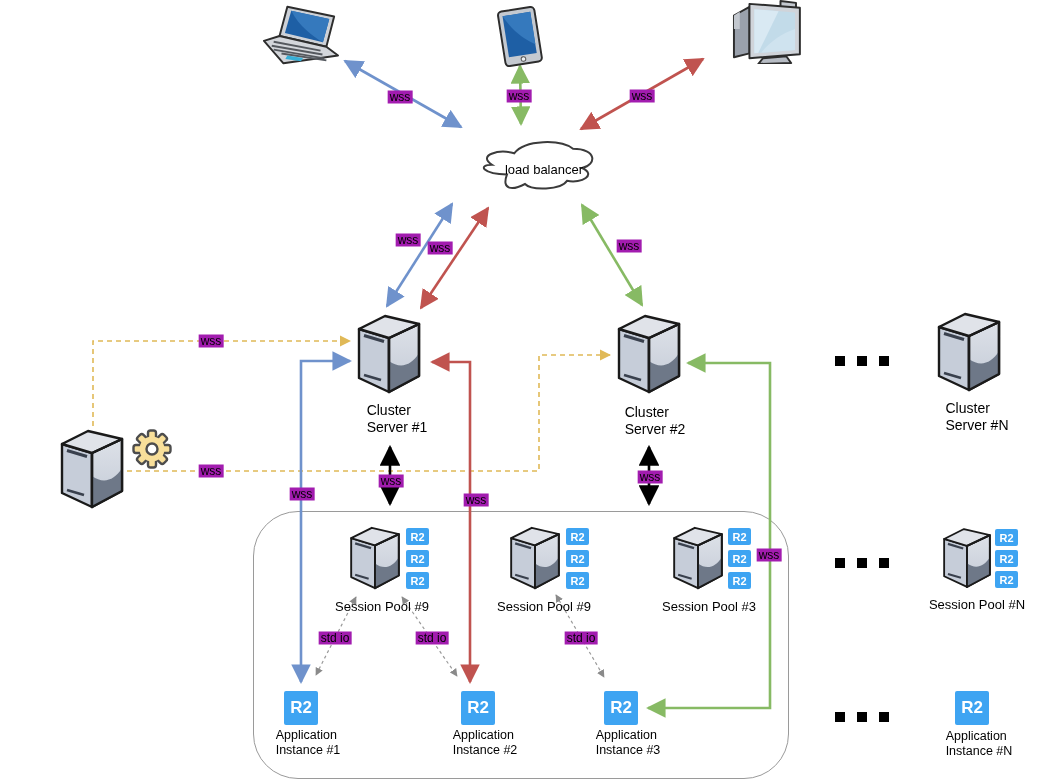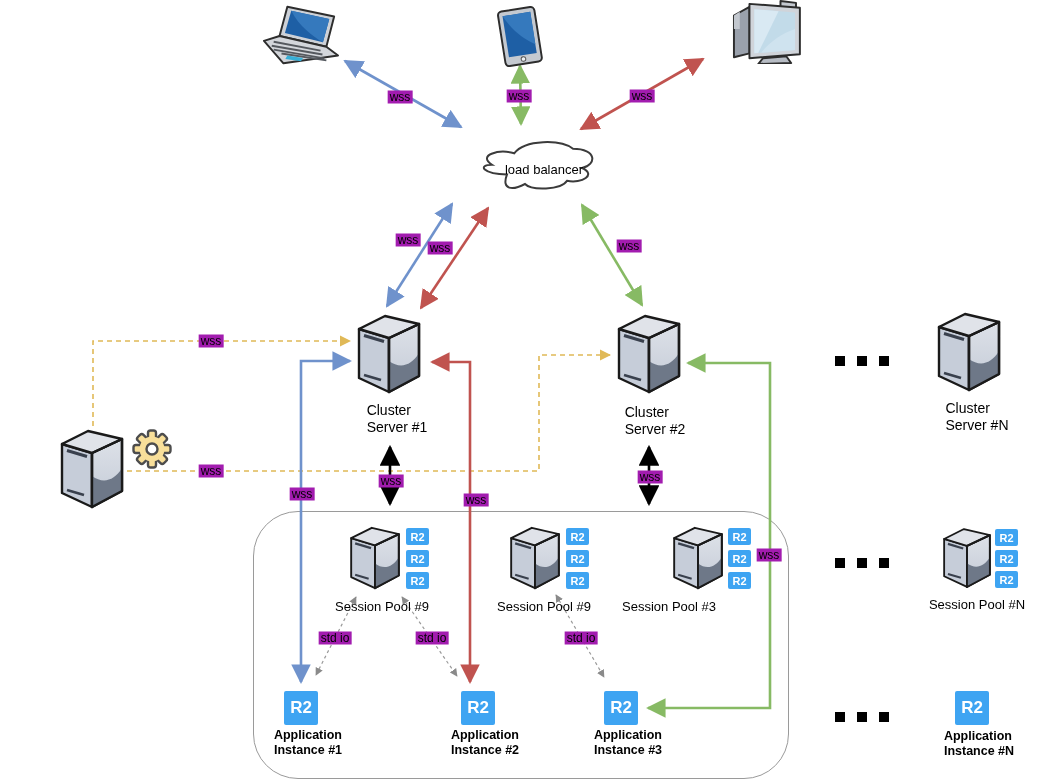--- a/index.html
+++ b/index.html
@@ -3,21 +3,21 @@
 <meta charset="utf-8">
 <style>
   html,body{margin:0;padding:0;background:#fff;}
   #canvas{position:relative;width:1059px;height:782px;background:#fff;
           font-family:"Liberation Sans",sans-serif;color:#000;overflow:hidden;}
   svg.icon{position:absolute;overflow:visible;}
   #edges{position:absolute;left:0;top:0;pointer-events:none;}
   .lbl{position:absolute;transform:translateX(-50%);text-align:left;white-space:pre-line;padding-left:14px;}
   .lbl-lg{font-size:14px;line-height:17px;}
   .lbl-md{font-size:13px;line-height:15px;white-space:nowrap;}
-  .lbl-sm{font-size:12.5px;line-height:14.5px;font-weight:bold;}
+  .lbl-sm{font-size:12.5px;line-height:14.5px;}
   .edge-lbl{position:absolute;transform:translate(-50%,-50%);font-size:12px;line-height:13px;
             background:#a21caf;padding:0 2px;white-space:nowrap;}
   .badge-sm{position:absolute;width:23px;height:17px;background:#3ea4f2;color:#fff;
             font-weight:bold;font-size:11px;display:flex;align-items:center;justify-content:center;
             border-radius:2px;}
   .badge-lg{position:absolute;width:34px;height:34px;background:#3ea4f2;color:#fff;
             font-weight:bold;font-size:17px;display:flex;align-items:center;justify-content:center;
             border-radius:2px;}
   .dots{position:absolute;display:flex;gap:12px;}
   .dots i{width:10px;height:10px;background:#000;display:block;}
@@ -193,21 +193,21 @@
   <div class="badge-sm" style="left:566px;top:550px">R2</div>
   <div class="badge-sm" style="left:566px;top:572px">R2</div>
   <div class="lbl lbl-md" style="left:537px;top:599px">Session Pool #9</div>
 
   <svg class="icon" style="left:671px;top:524px" width="54" height="68">
       <use href="#sym-server"></use>
     </svg>
   <div class="badge-sm" style="left:728px;top:528px">R2</div>
   <div class="badge-sm" style="left:728px;top:550px">R2</div>
   <div class="badge-sm" style="left:728px;top:572px">R2</div>
-  <div class="lbl lbl-md" style="left:662px;top:599px">Session Pool #3</div>
+  <div class="lbl lbl-md" style="left:702px;top:599px">Session Pool #3</div>
 
   <svg class="icon" style="left:941px;top:526px" width="52" height="64">
       <use href="#sym-server"></use>
     </svg>
   <div class="badge-sm" style="left:995px;top:529px">R2</div>
   <div class="badge-sm" style="left:995px;top:550px">R2</div>
   <div class="badge-sm" style="left:995px;top:571px">R2</div>
   <div class="lbl lbl-md" style="left:970px;top:597px">Session Pool #N</div>
   <div class="dots" style="left:835px;top:558px">
       <i></i>

